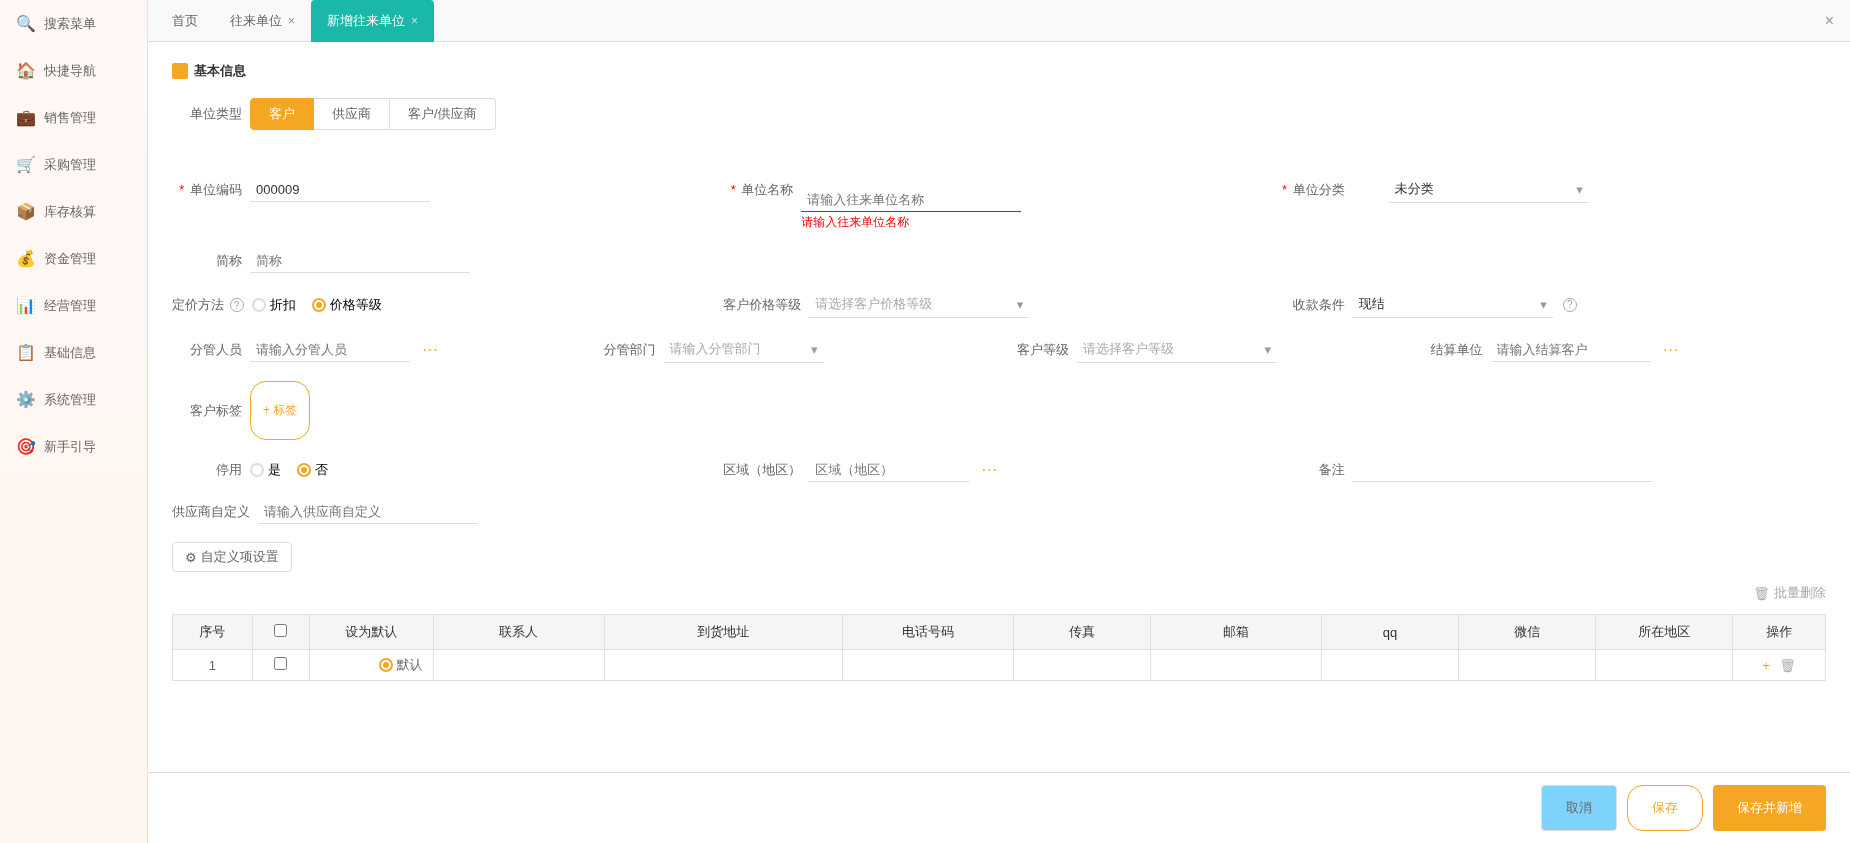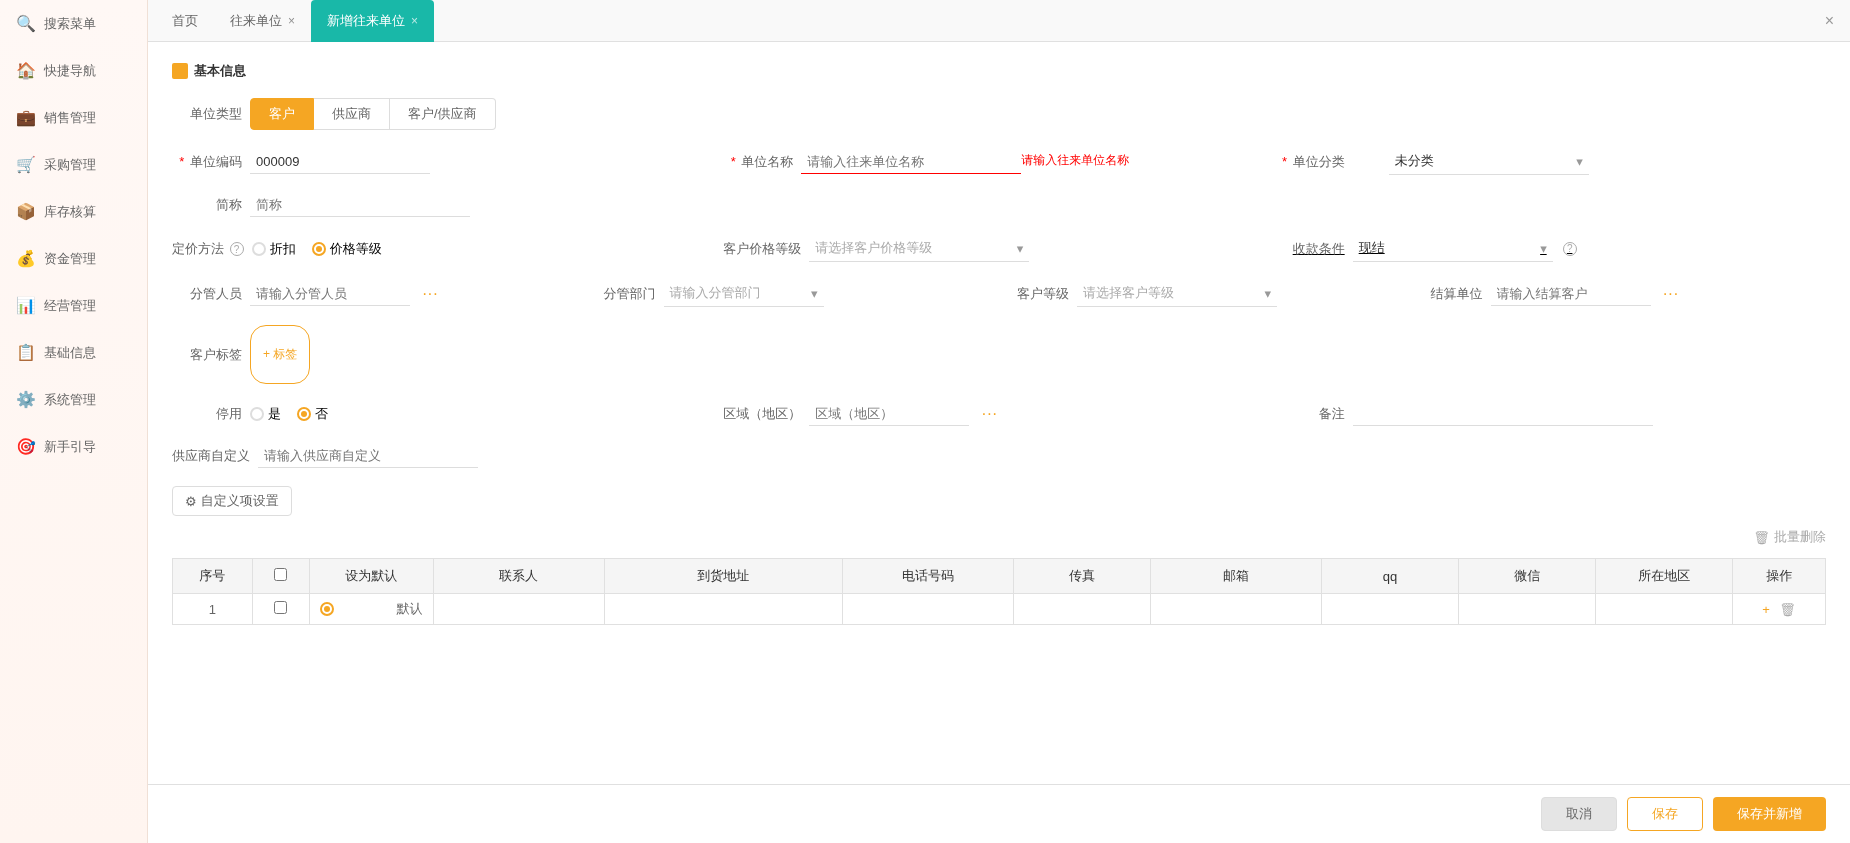--- a/index.html
+++ b/index.html
@@ -243,34 +243,34 @@
     .bottom-bar {
       background: #fff;
       border-top: 1px solid #e0e0e0;
       padding: 12px 24px;
       display: flex;
       justify-content: flex-end;
       gap: 10px;
       flex-shrink: 0;
     }
     .btn-cancel {
-      padding: 7px 24px;
+      padding: 13px 24px;
       border: 1px solid #ddd;
-      background: #e5e5e5;
+      background: #7dd3fc;
       color: #666;
       border-radius: 4px;
       cursor: pointer;
       font-size: 13px;
     }
     .btn-save {
       padding: 7px 24px;
       border: 1px solid #f5a623;
       background: #fff;
       color: #f5a623;
-      border-radius: 4px;
+      border-radius: 16px;
       cursor: pointer;
       font-size: 13px;
     }
     .btn-save-new {
       padding: 7px 24px;
       border: none;
       background: #f5a623;
       color: #fff;
       border-radius: 4px;
       cursor: pointer;
@@ -283,21 +283,21 @@
       margin-bottom: 6px;
     }
     .batch-delete-btn {
       color: #aaa;
       font-size: 12px;
       cursor: pointer;
       display: flex;
       align-items: center;
       gap: 4px;
     }
-    .field-wrap { display: flex; flex-direction: row; }
+    .field-wrap { display: flex; flex-direction: column; margin-top: 40px; }
     .question-icon {
       width: 14px; height: 14px;
       border-radius: 50%;
       border: 1px solid #aaa;
       display: inline-flex; align-items: center; justify-content: center;
       font-size: 10px; color: #aaa; cursor: pointer; margin-left: 2px;
     }
   </style>
 </head>
 <body>
@@ -434,21 +434,21 @@
           </div>
         </div>
       </div>
       <div class="form-field" style="flex:1;">
         <span class="form-label">客户价格等级</span>
         <div class="form-select-wrap" style="width:220px;">
           <span style="color:#aaa;">请选择客户价格等级</span>
           <span class="chevron">▾</span>
         </div>
       </div>
-      <div class="form-field" style="flex:1;text-decoration:underline;">
+      <div class="form-field" style="flex:1;">
         <span class="form-label">收款条件</span>
         <div class="form-select-wrap" style="width:200px;">
           <span>现结</span>
           <span class="chevron">▾</span>
         </div>
         <span class="question-icon">?</span>
       </div>
     </div>
 
     <div class="form-row">
@@ -546,21 +546,21 @@
           <th>微信</th>
           <th>所在地区</th>
           <th>操作</th>
         </tr>
       </thead>
       <tbody>
         <tr>
           <td>1</td>
           <td><input type="checkbox" style=""></td>
           <td>
-            <div class="radio-item" style="justify-content:space-between;">
+            <div class="radio-item" style="justify-content:flex-end;">
               <div class="radio-circle checked"></div>
               <span>默认</span>
             </div>
           </td>
           <td><input type="text" style="border: none; outline: none; width: 80px;"></td>
           <td><input type="text" style="border: none; outline: none; width: 120px;"></td>
           <td><input type="text" style="border: none; outline: none; width: 80px;"></td>
           <td><input type="text" style="border: none; outline: none; width: 60px;"></td>
           <td><input type="text" style="border: none; outline: none; width: 80px;"></td>
           <td><input type="text" style="border: none; outline: none; width: 60px;"></td>

